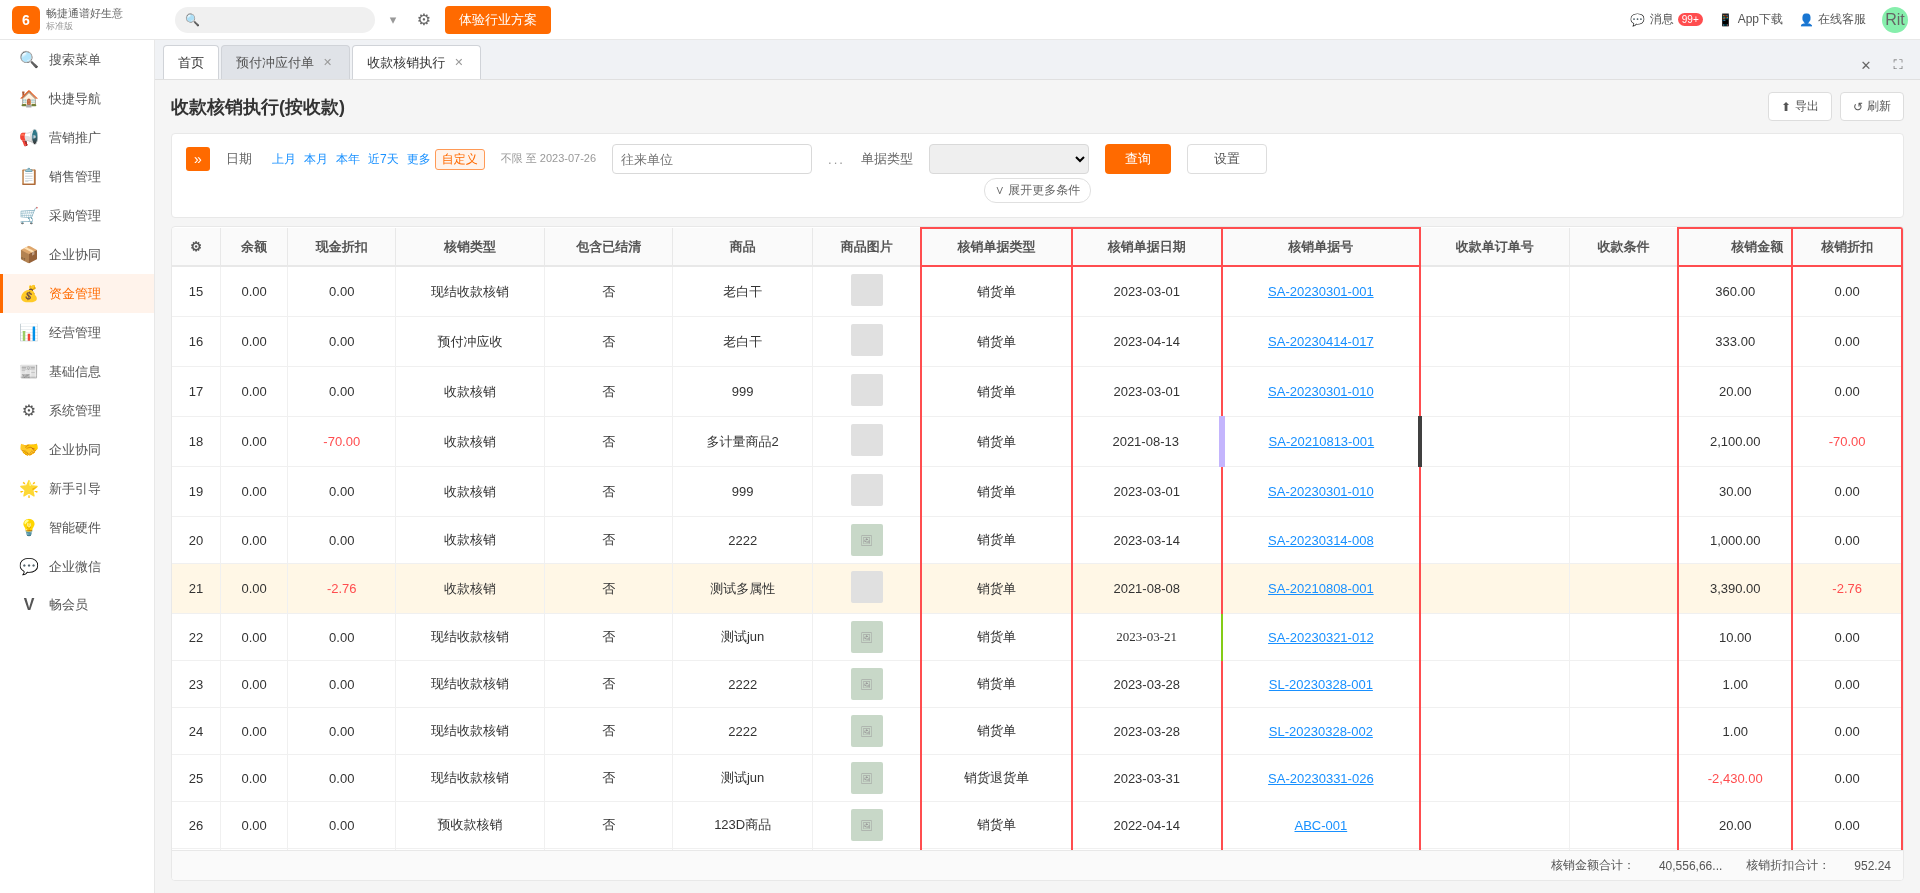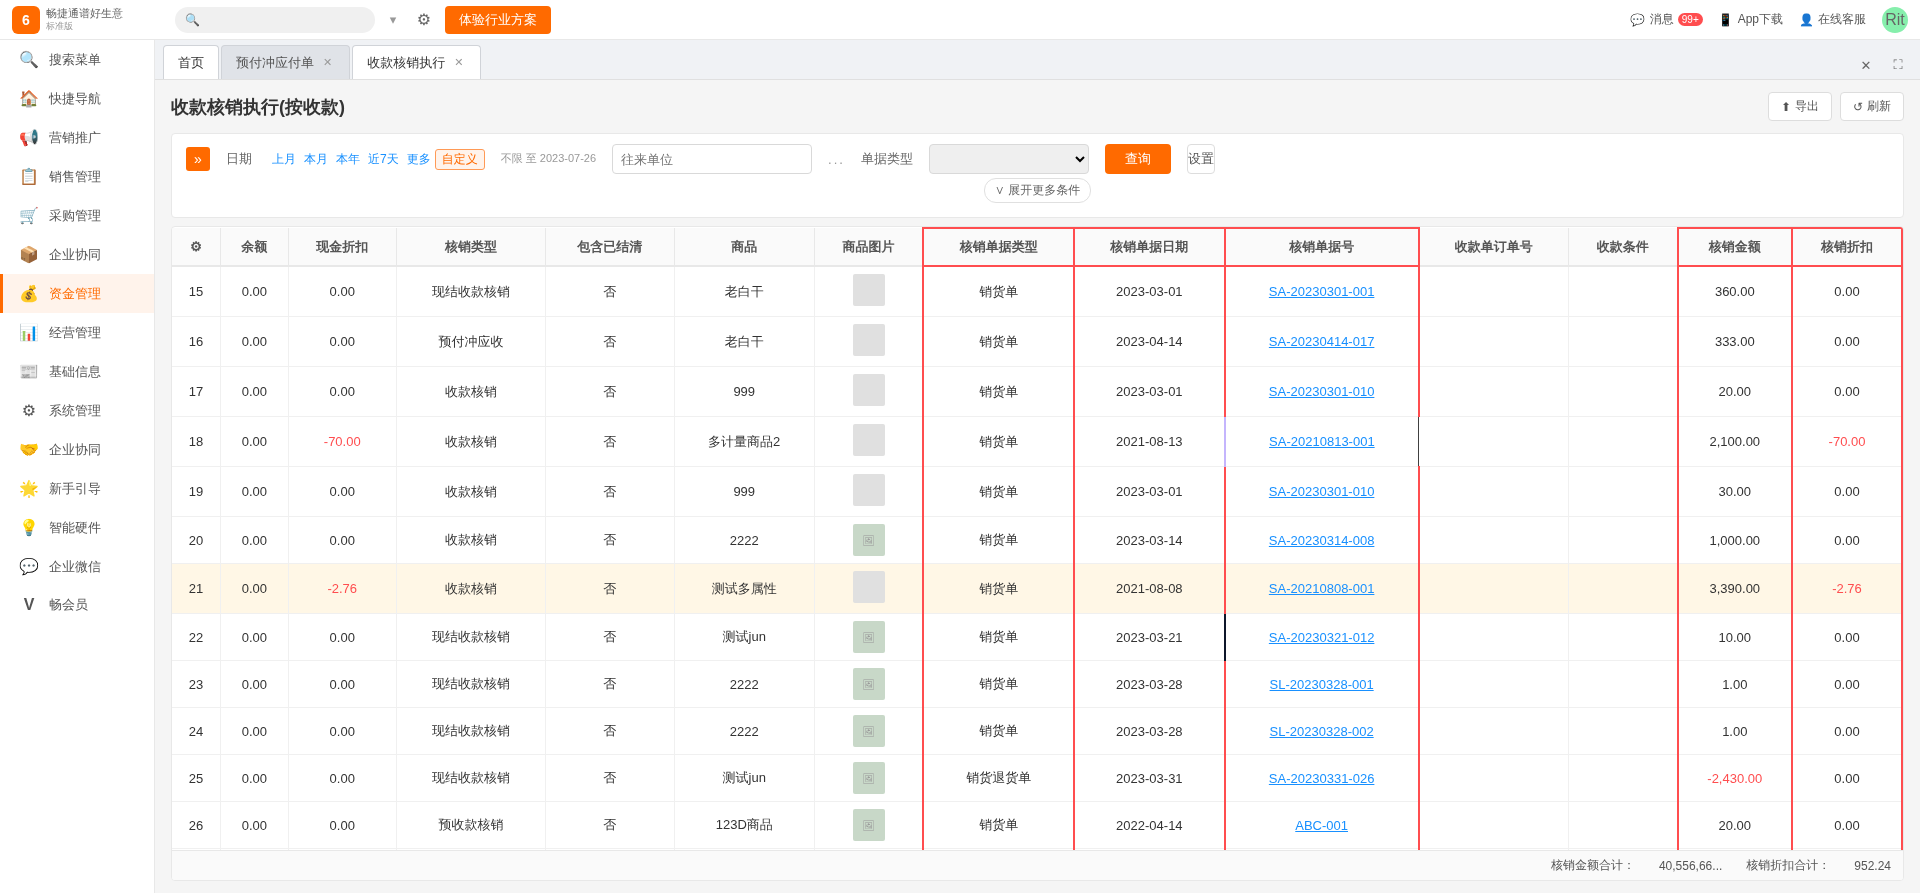--- a/index.html
+++ b/index.html
@@ -303,21 +303,21 @@
       padding: 6px 20px;
       font-size: 13px;
       cursor: pointer;
       font-family: inherit;
     }
     .settings-btn {
       background: #fff;
       color: #555;
       border: 1px solid #ddd;
       border-radius: 4px;
-      padding: 5px 0;
+      padding: 5px 26px;
       font-size: 13px;
       cursor: pointer;
       font-family: inherit;
     }
     .expand-conditions {
       display: flex;
       justify-content: center;
       margin: 4px 0;
     }
     .expand-conditions-btn {
@@ -586,21 +586,21 @@
                 <th>现金折扣</th>
                 <th>核销类型</th>
                 <th>包含已结清</th>
                 <th>商品</th>
                 <th>商品图片</th>
                 <th style="border:2px solid #ff4d4f;border-bottom:2px solid #ff4d4f;">核销单据类型</th>
                 <th style="border:2px solid #ff4d4f;border-bottom:2px solid #ff4d4f;">核销单据日期</th>
                 <th style="border:2px solid #ff4d4f;border-bottom:2px solid #ff4d4f;">核销单据号</th>
                 <th>收款单订单号</th>
                 <th>收款条件</th>
-                <th style="border:2px solid #ff4d4f;border-bottom:2px solid #ff4d4f;">核销金额</th>
+                <th style="border:2px solid #ff4d4f;border-bottom:2px solid #ff4d4f;text-align:right;">核销金额</th>
                 <th style="border:2px solid #ff4d4f;border-bottom:2px solid #ff4d4f;">核销折扣</th>
               </tr>
             </thead>
             <tbody id="table-body">
             <tr>
     <td>15</td>
     <td>0.00</td>
     <td style="">0.00</td>
     <td>现结收款核销</td>
     <td>否</td>
@@ -648,22 +648,22 @@
   </tr>
                 <tr>
     <td>18</td>
     <td>0.00</td>
     <td style="color:#ff4d4f;">-70.00</td>
     <td>收款核销</td>
     <td>否</td>
     <td>多计量商品2</td>
     <td style="text-align:center;"><div class="img-placeholder"></div></td>
     <td style="border-left:2px solid #ff4d4f;border-right:2px solid #ff4d4f;">销货单</td>
-    <td style="border-left:2px solid #ff4d4f;border-right:2px solid #c4b5fd;margin-left:11px;">2021-08-13</td>
-    <td style="border-left:2px solid #ff4d4f;border-right:1px solid #404040;"><span class="link-text">SA-20210813-001</span></td>
+    <td style="border-left:2px solid #ff4d4f;border-right:6px solid #c4b5fd;margin-left:11px;">2021-08-13</td>
+    <td style="border-left:2px solid #ff4d4f;border-right:4px solid #404040;"><span class="link-text">SA-20210813-001</span></td>
     <td></td>
     <td></td>
     <td style="border-left:2px solid #ff4d4f;border-right:2px solid #ff4d4f;">2,100.00</td>
     <td style="border-left:2px solid #ff4d4f;border-right:2px solid #ff4d4f;color:#ff4d4f;">-70.00</td>
   </tr>
                 <tr>
     <td>19</td>
     <td>0.00</td>
     <td style="">0.00</td>
     <td>收款核销</td>
@@ -712,21 +712,21 @@
   </tr>
                 <tr>
     <td>22</td>
     <td>0.00</td>
     <td style="">0.00</td>
     <td>现结收款核销</td>
     <td>否</td>
     <td>测试jun</td>
     <td style="text-align:center;"><div class="img-placeholder has-img">🖼</div></td>
     <td style="border-left:2px solid #ff4d4f;border-right:2px solid #ff4d4f;">销货单</td>
-    <td style="border-left:2px solid #ff4d4f;border-right:2px solid #0f172a;">2023-03-21</td>
+    <td style="border-left:2px solid #ff4d4f;border-right:2px solid #84cc16;font-family:Liberation Serif, serif;">2023-03-21</td>
     <td style="border-left:2px solid #ff4d4f;border-right:2px solid #ff4d4f;"><span class="link-text">SA-20230321-012</span></td>
     <td></td>
     <td></td>
     <td style="border-left:2px solid #ff4d4f;border-right:2px solid #ff4d4f;margin-top:28px;">10.00</td>
     <td style="border-left:2px solid #ff4d4f;border-right:2px solid #ff4d4f;">0.00</td>
   </tr>
                 <tr>
     <td>23</td>
     <td>0.00</td>
     <td style="">0.00</td>

